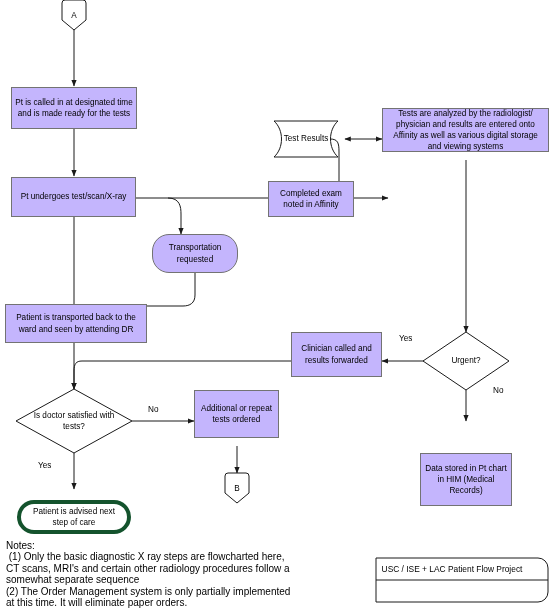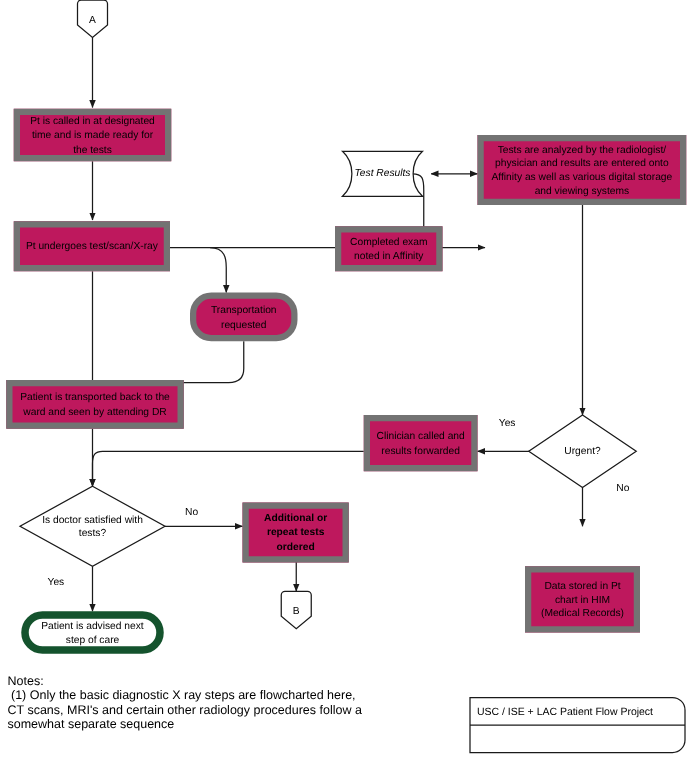--- a/index.html
+++ b/index.html
@@ -25,29 +25,30 @@
     box-sizing:border-box;
     display:flex;
     align-items:center;
     justify-content:center;
     text-align:center;
     font-size:8.2px;
     line-height:11.2px;
     color:#000;
   }
   .proc{
-    border:5px solid #737373;
-    background:#be185d;
+    border:1px solid #737373;
+    background:#c4b5fd;
     padding:2px 3px;
   }
   .term{
-    border:6px solid #14532d;
+    border:4px solid #14532d;
     background:#ffffff;
     border-radius:22px;
     padding:2px 6px;
+    margin-top:11px;
   }
   .edge-label{
     position:absolute;
     font-size:8.2px;
     line-height:10px;
     color:#000;
     white-space:nowrap;
   }
   .conn-label{
     position:absolute;
@@ -167,48 +168,49 @@
 
   <div class="conn-label" style="left:62px;top:0px;width:24px;height:30px;">A</div>
   <div class="conn-label" style="left:225px;top:473px;width:24px;height:30px;">B</div>
 
   <div class="node proc" style="left:11px;top:87px;width:126px;height:42px;">Pt is called in at designated time and is made ready for the tests</div>
 
   <div class="node proc" style="left:11px;top:177px;width:125px;height:40px;">Pt undergoes test/scan/X-ray</div>
 
   <div class="node proc" style="left:152px;top:234px;width:86px;height:39px;border-radius:17px;">Transportation requested</div>
 
-  <div class="node" style="left:280px;top:121px;width:52px;height:36px;font-style:italic;">Test Results</div>
+  <div class="node" style="left:280px;top:121px;width:52px;height:36px;">Test Results</div>
 
   <div class="node proc" style="left:268px;top:181px;width:86px;height:36px;">Completed exam noted in Affinity</div>
 
-  <div class="node proc" style="left:382px;top:108px;width:167px;height:56px;">Tests are analyzed by the radiologist/ physician and results are entered onto Affinity as well as various digital storage and viewing systems</div>
+  <div class="node proc" style="left:382px;top:108px;width:167px;height:44px;">Tests are analyzed by the radiologist/ physician and results are entered onto Affinity as well as various digital storage and viewing systems</div>
 
   <div class="node proc" style="left:5px;top:304px;width:142px;height:39px;">Patient is transported back to the ward and seen by attending DR</div>
 
   <div class="node" style="left:434px;top:345px;width:64px;height:32px;">Urgent?</div>
 
   <div class="node proc" style="left:291px;top:332px;width:91px;height:45px;">Clinician called and results forwarded</div>
 
   <div class="node proc" style="left:420px;top:421px;width:92px;height:53px;margin-top:32px;">Data stored in Pt chart in HIM (Medical Records)</div>
 
   <div class="node" style="left:30px;top:403px;width:88px;height:36px;">Is doctor satisfied with tests?</div>
 
-  <div class="node proc" style="left:194px;top:402px;width:85px;height:48px;font-weight:bold;">Additional or repeat tests ordered</div>
+  <div class="node proc" style="left:194px;top:390px;width:85px;height:48px;">Additional or repeat tests ordered</div>
 
   <div class="node term" style="left:17px;top:489px;width:114px;height:34px;">Patient is advised next step of care</div>
 
   <div class="edge-label" style="left:399px;top:334px;">Yes</div>
   <div class="edge-label" style="left:493px;top:386px;">No</div>
   <div class="edge-label" style="left:148px;top:405px;">No</div>
   <div class="edge-label" style="left:38px;top:461px;">Yes</div>
 
   <div id="notes">
     <div class="nline">Notes:</div>
     <div class="nline"> (1) Only the basic diagnostic X ray steps are flowcharted here, CT scans, MRI's and certain other radiology procedures follow a somewhat separate sequence</div>
+    <div class="nline">(2) The Order Management system is only partially implemented at this time. It will eliminate paper orders.</div>
   </div>
 
   <div id="titleblock">
     <div class="tbrow" id="tb-row1">USC / ISE + LAC Patient Flow Project</div>
     <div class="tbrow" id="tb-row2">Inpatient - Radiology</div>
   </div>
 
 </div>
 
 </body></html>

